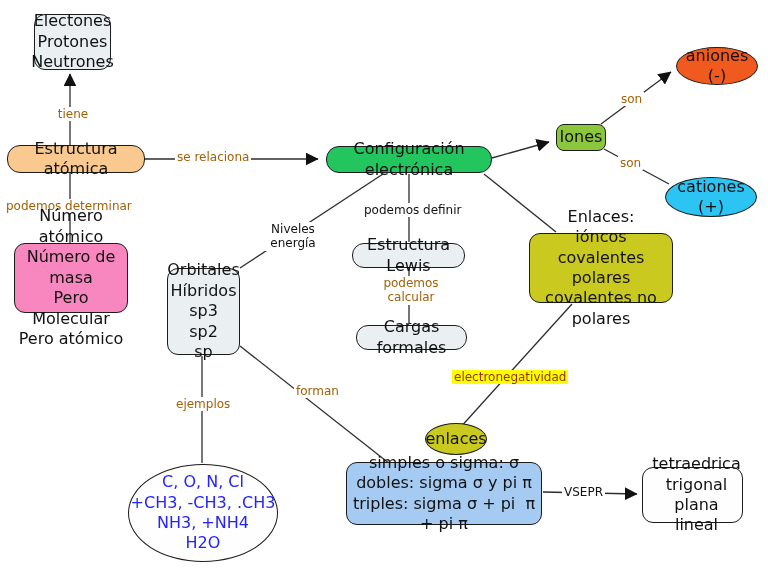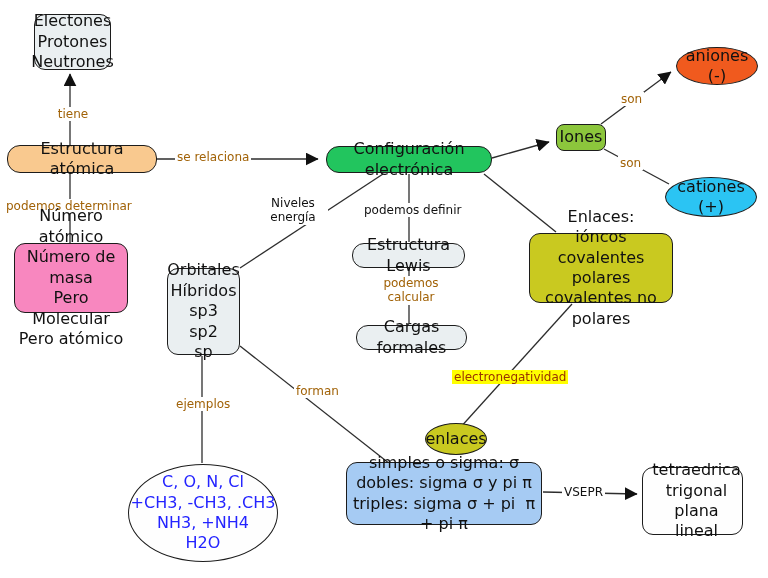--- a/index.html
+++ b/index.html
@@ -62,37 +62,37 @@
     <line x1="484" y1="174" x2="556" y2="232" stroke="#2d2d2d" stroke-width="1.3"></line>
     <line x1="572" y1="304" x2="459" y2="429" stroke="#2d2d2d" stroke-width="1.3"></line>
     <line x1="202" y1="356" x2="202" y2="463" stroke="#2d2d2d" stroke-width="1.3"></line>
     <line x1="240" y1="346" x2="390" y2="464" stroke="#2d2d2d" stroke-width="1.3"></line>
     <line x1="543" y1="492" x2="637" y2="494" stroke="#2d2d2d" stroke-width="1.3" marker-end="url(#arrow)"></line>
   </svg>
 
   <div class="label blue" style="left:50px;top:107px;width:42px;">tiene</div>
   <div class="label blue" style="left:175px;top:150px;">se relaciona</div>
   <div class="label blue" style="left:4px;top:199px;">podemos determinar</div>
-  <div class="label" style="left:258px;top:196px;width:66px;">Niveles
+  <div class="label" style="left:258px;top:222px;width:66px;">Niveles
 energía</div>
   <div class="label" style="left:362px;top:203px;">podemos definir</div>
   <div class="label blue" style="left:378px;top:276px;width:62px;">podemos
 calcular</div>
   <div class="label blue" style="left:619px;top:92px;">son</div>
   <div class="label blue" style="left:618px;top:156px;">son</div>
   <div class="label hl" style="left:452px;top:370px;">electronegatividad</div>
   <div class="label blue" style="left:294px;top:384px;">forman</div>
   <div class="label blue" style="left:174px;top:397px;">ejemplos</div>
   <div class="label" style="left:562px;top:485px;">VSEPR</div>
 
   <div class="node rect fill-light" style="left:34px;top:14px;width:77px;height:56px;">Electones
 Protones
 Neutrones</div>
 
-  <div class="node rect fill-orange" style="left:7px;top:145px;width:150px;height:28px;border-radius:13px;">Estructura atómica</div>
+  <div class="node rect fill-orange" style="left:7px;top:145px;width:138px;height:28px;border-radius:13px;">Estructura atómica</div>
 
   <div class="node rect fill-pink" style="left:14px;top:243px;width:114px;height:70px;">Número atómico
 Número de masa
 Pero Molecular
 Pero atómico</div>
 
   <div class="node rect fill-gray" style="left:326px;top:146px;width:166px;height:27px;border-radius:13px;">Configuración electrónica</div>
 
   <div class="node rect fill-light" style="left:352px;top:243px;width:113px;height:25px;border-radius:12px;">Estructura Lewis</div>
 
@@ -114,21 +114,21 @@
 ióncos
 covalentes polares
 covalentes no polares</div>
 
   <div class="node ellipse fill-olive" style="left:425px;top:423px;width:62px;height:32px;">enlaces</div>
 
   <div class="node rect fill-blue" style="left:346px;top:462px;width:196px;height:63px;text-align:center;">simples o sigma: σ
 dobles: sigma σ y pi π
 triples: sigma σ + pi  π + pi π</div>
 
-  <div class="node rect fill-white" style="left:642px;top:467px;width:101px;height:68px;padding-left:8px;">tetraedrica
+  <div class="node rect fill-white" style="left:642px;top:467px;width:101px;height:56px;padding-left:8px;">tetraedrica
 trigonal plana
 lineal</div>
 
   <div class="node ellipse fill-white blue-text" style="left:128px;top:464px;width:150px;height:98px;border-width:1.5px;">C, O, N, Cl
 +CH3, -CH3, .CH3
 NH3, +NH4
 H2O</div>
 
 </div>
 

